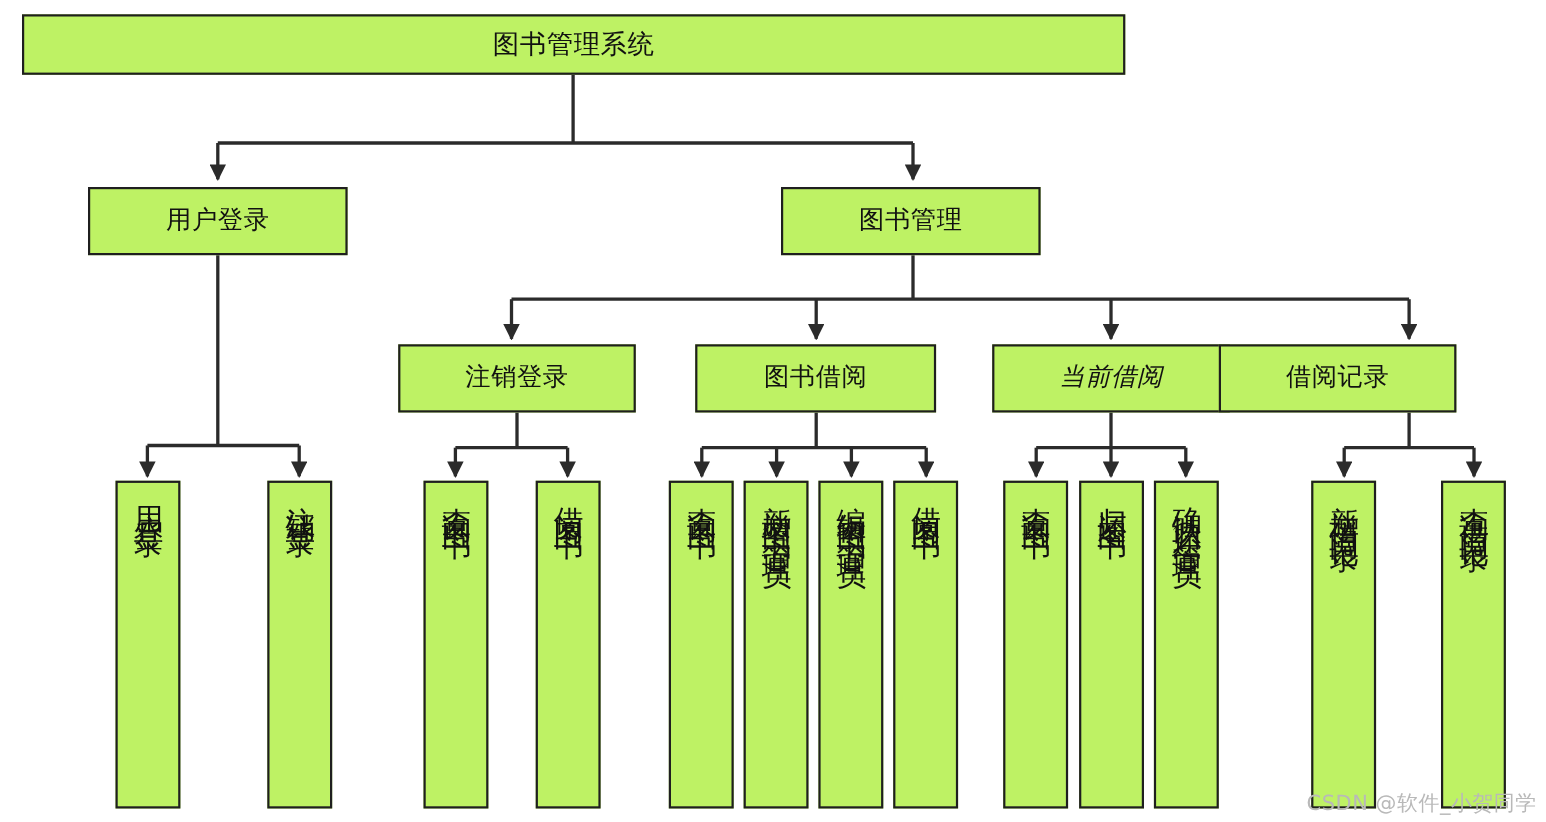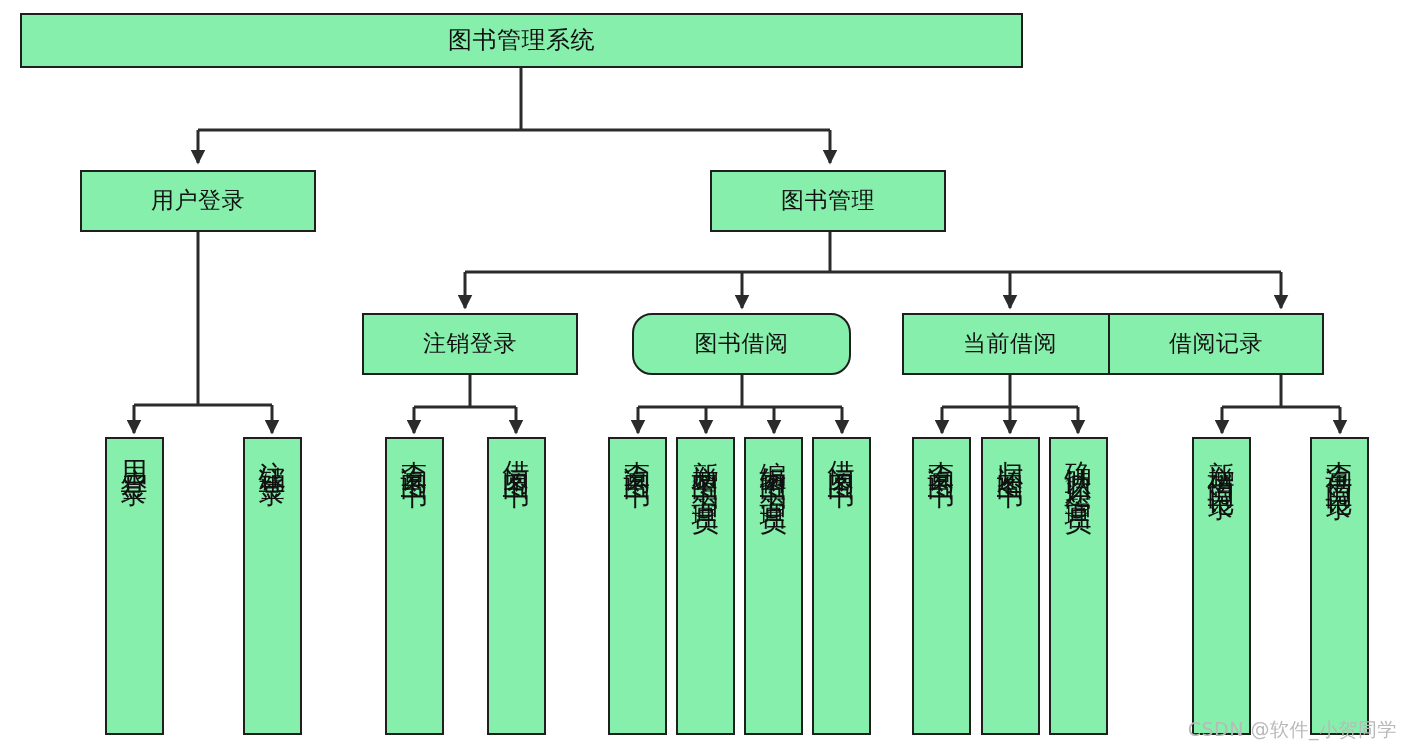--- a/index.html
+++ b/index.html
@@ -14,21 +14,21 @@
   #diagram{
     position:absolute;left:0;top:0;width:1405px;height:747px;
   }
   svg.connectors{
     position:absolute;left:0;top:0;width:1405px;height:747px;
     pointer-events:none;
   }
   .node{
     position:absolute;
     box-sizing:border-box;
-    background:#86efac;
+    background:#bef264;
     border:2px solid #1f1f1f;
     display:flex;
     align-items:center;
     justify-content:center;
     color:#111111;
     z-index:2;
   }
   .node .lbl{
     display:block;
     text-align:center;
@@ -129,24 +129,24 @@
   <div class="node h-node" style="left:80px;top:170px;width:236px;height:62px;">
     <span class="lbl">用户登录</span>
   </div>
   <div class="node h-node" style="left:710px;top:170px;width:236px;height:62px;">
     <span class="lbl">图书管理</span>
   </div>
 
   <div class="node h-node" style="left:362px;top:313px;width:216px;height:62px;">
     <span class="lbl">注销登录</span>
   </div>
-  <div class="node h-node" style="left:632px;top:313px;width:219px;height:62px;border-radius:20px;">
+  <div class="node h-node" style="left:632px;top:313px;width:219px;height:62px;">
     <span class="lbl">图书借阅</span>
   </div>
-  <div class="node h-node" style="left:902px;top:313px;width:216px;height:62px;">
+  <div class="node h-node" style="left:902px;top:313px;width:216px;height:62px;font-style:italic;">
     <span class="lbl">当前借阅</span>
   </div>
   <div class="node h-node" style="left:1108px;top:313px;width:216px;height:62px;">
     <span class="lbl">借阅记录</span>
   </div>
 
   <div class="node v-node" style="left:105px;top:437px;width:59px;height:298px;">
     <span class="lbl">用户登录</span>
   </div>
   <div class="node v-node" style="left:243px;top:437px;width:59px;height:298px;">

